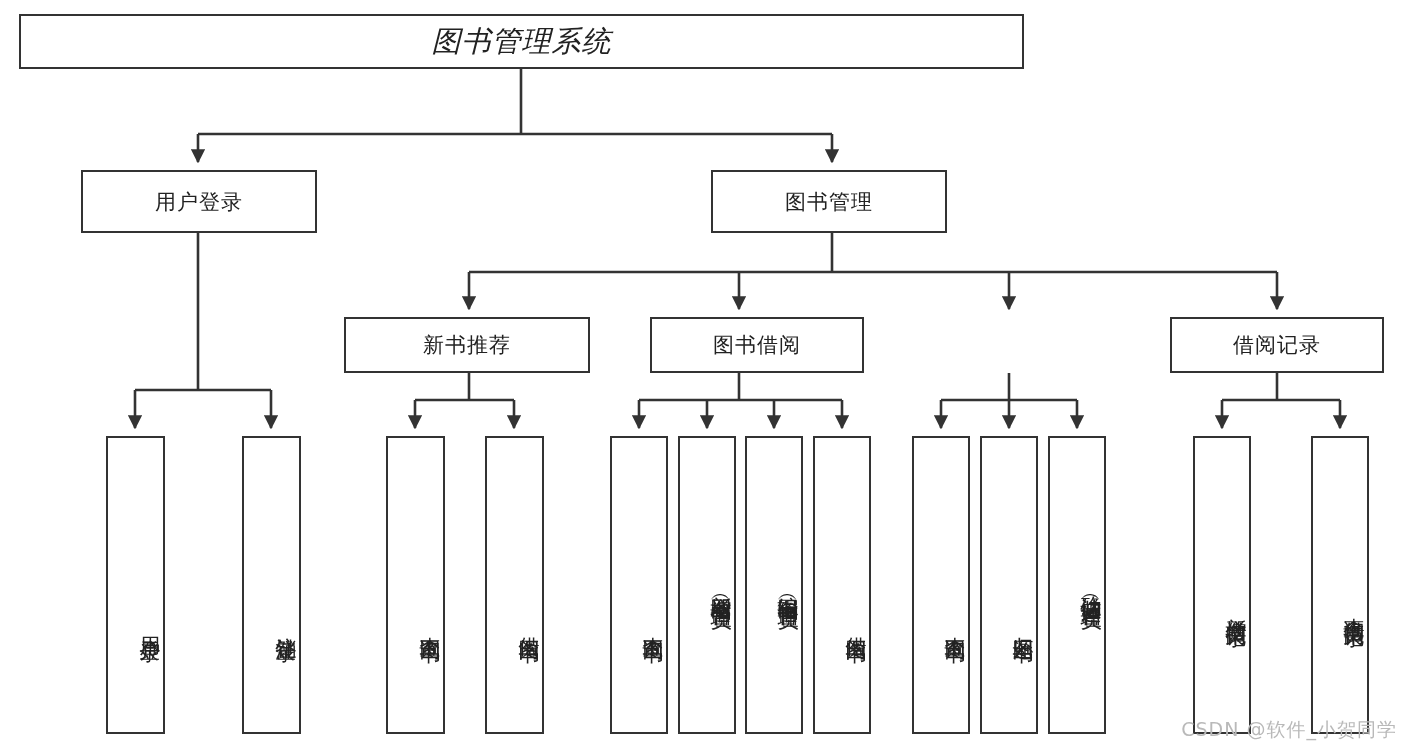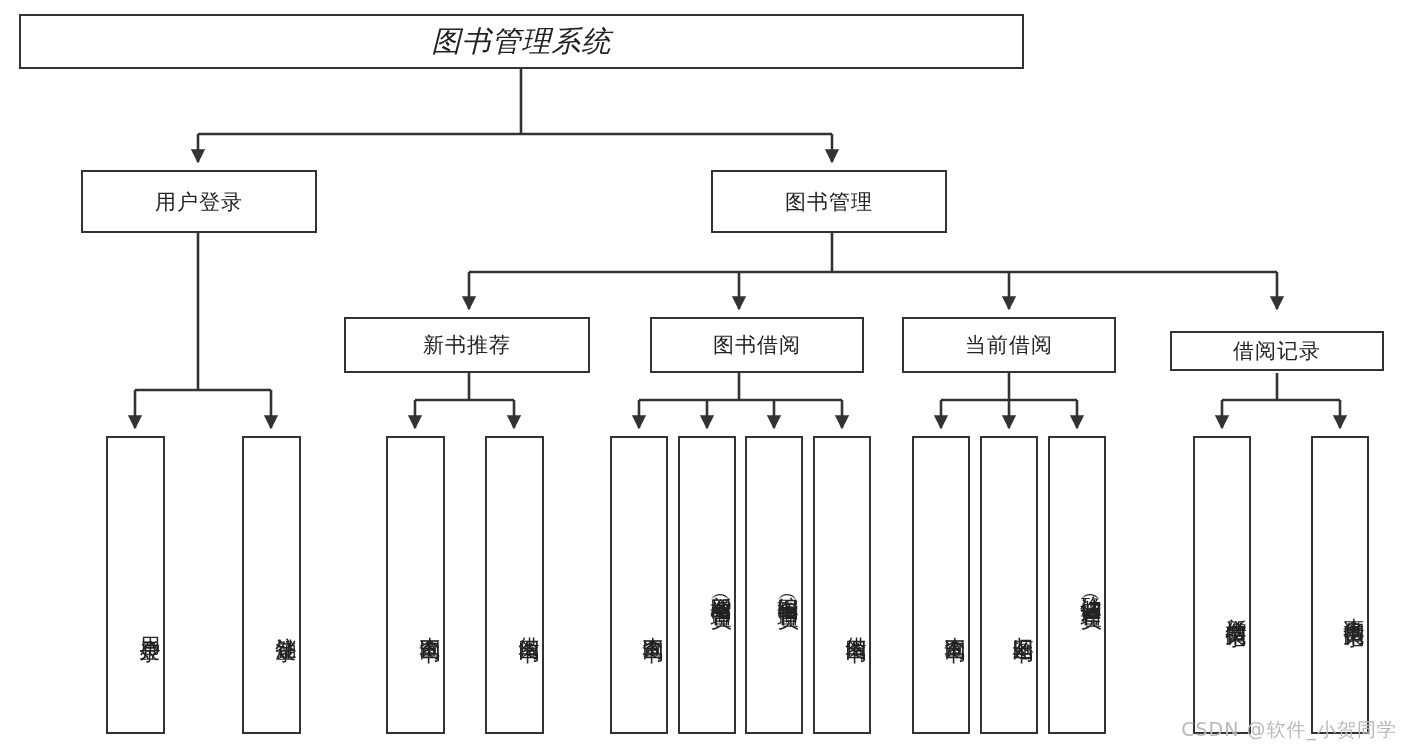--- a/index.html
+++ b/index.html
@@ -74,22 +74,21 @@
     </g>
   </svg>
 
   <div class="node h big" style="left:19px;top:14px;width:1005px;height:55px;">图书管理系统</div>
 
   <div class="node h" style="left:81px;top:170px;width:236px;height:63px;">用户登录</div>
   <div class="node h" style="left:711px;top:170px;width:236px;height:63px;text-align:right;">图书管理</div>
 
   <div class="node h" style="left:344px;top:317px;width:246px;height:56px;">新书推荐</div>
   <div class="node h" style="left:632px;top:317px;width:214px;height:56px;margin-left:18px;">图书借阅</div>
-  <div class="node h" style="left:902px;top:317px;width:214px;height:56px;">当前借阅</div>
-  <div class="node h" style="left:1170px;top:331px;width:214px;height:40px;">借阅记录</div>
+  <div class="node h" style="left:1170px;top:317px;width:214px;height:56px;">借阅记录</div>
 
   <div class="node v" style="left:106px;top:436px;width:59px;height:298px;padding-top:78px;">用户登录</div>
   <div class="node v" style="left:242px;top:436px;width:59px;height:298px;padding-top:78px;">注销登录</div>
 
   <div class="node v" style="left:386px;top:436px;width:59px;height:298px;padding-top:78px;">查询图书</div>
   <div class="node v" style="left:485px;top:436px;width:59px;height:298px;padding-top:78px;">借阅图书</div>
 
   <div class="node v" style="left:610px;top:436px;width:58px;height:298px;padding-top:78px;">查询图书</div>
   <div class="node v tall" style="left:678px;top:436px;width:58px;height:298px;padding-top:6px;">新增图书（管理员）</div>
   <div class="node v tall" style="left:745px;top:436px;width:58px;height:298px;padding-top:6px;">编辑图书（管理员）</div>

